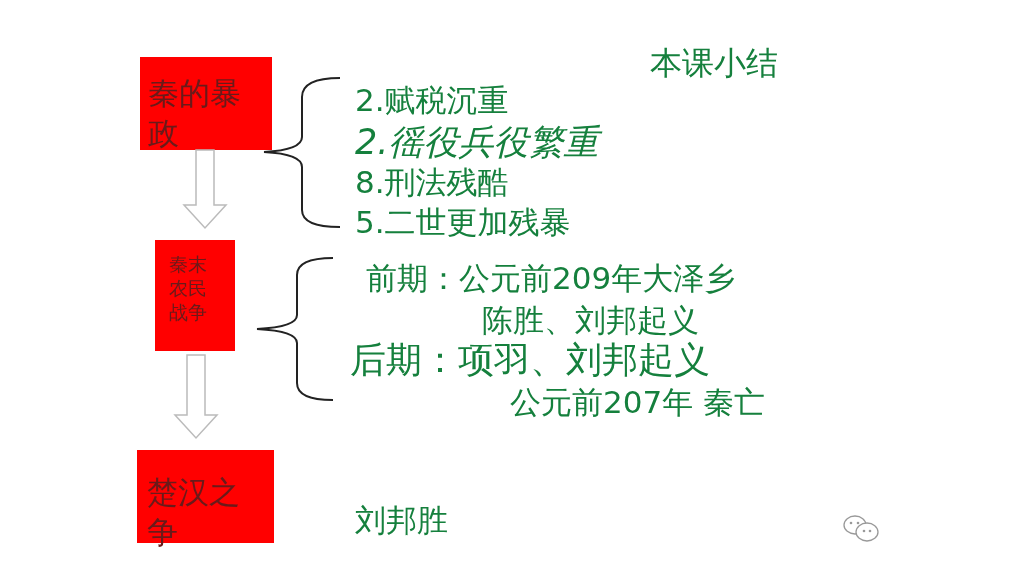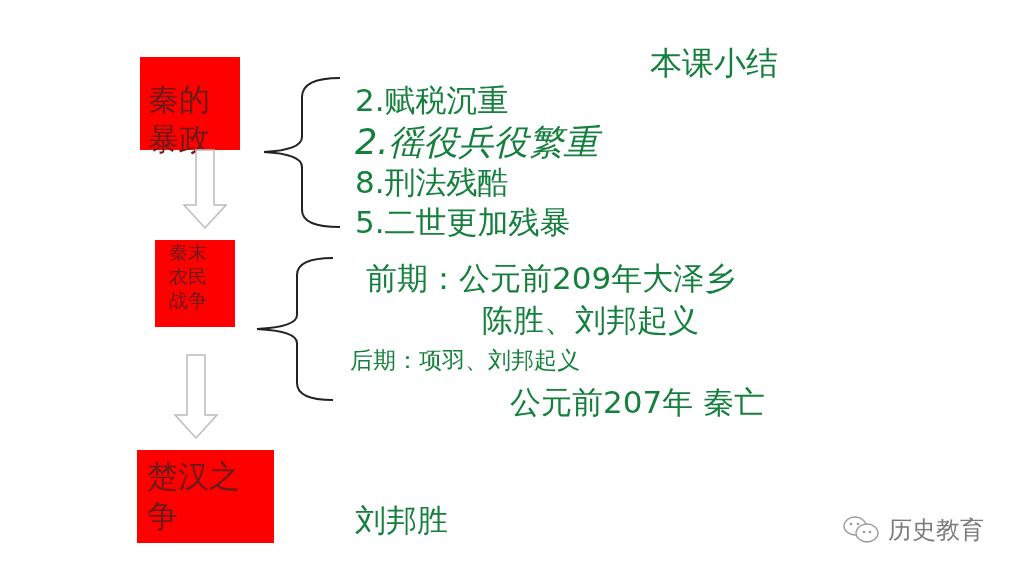--- a/index.html
+++ b/index.html
@@ -9,37 +9,37 @@
     .redbox { position:absolute; background:#ff0000; color:#6a1a1a; box-sizing:border-box; }
     .t1 { font-size:32px; line-height:40px; }
     .line { position:absolute; white-space:nowrap; color:#15803d; }
     svg { position:absolute; overflow:visible; }
   </style>
 </head>
 <body>
 
 <div class="line" style="left:650px; top:42px; font-size:32px;">本课小结</div>
 
-<div class="redbox" style="left:140px; top:57px; width:100px; height:93px; padding:22px 8px;">
+<div class="redbox" style="left:140px; top:57px; width:132px; height:93px; padding:16px 8px;">
   <div class="t1" style="font-size:31px; line-height:40px; word-break:break-all;">秦的暴政</div>
 </div>
 
 <svg style="left:184px; top:150px;" width="44" height="80">
   <polygon points="12,0 30,0 30,55 42,55 21,78 0,55 12,55" fill="#ffffff" stroke="#bbbbbb" stroke-width="1.5"></polygon>
 </svg>
 
-<div class="redbox" style="left:155px; top:240px; width:80px; height:87px; padding:0 10px;">
+<div class="redbox" style="left:155px; top:240px; width:80px; height:111px; padding:12px 10px;">
   <div style="font-size:19px; line-height:24px; width:44px; word-break:break-all; margin-left:4px;">秦末农民战争</div>
 </div>
 
 <svg style="left:175px; top:355px;" width="44" height="85">
   <polygon points="12,0 30,0 30,60 42,60 21,83 0,60 12,60" fill="#ffffff" stroke="#bbbbbb" stroke-width="1.5"></polygon>
 </svg>
 
-<div class="redbox" style="left:137px; top:450px; width:137px; height:93px; padding:6px 10px;">
+<div class="redbox" style="left:137px; top:450px; width:137px; height:93px; padding:22px 10px;">
   <div style="font-size:31px; line-height:40px; width:100px; word-break:break-all;">楚汉之争</div>
 </div>
 
 <svg style="left:262px; top:75px;" width="80" height="160">
   <path d="M78,3 Q40,3 40,22 L40,62 Q40,75 2,77 Q40,79 40,92 L40,135 Q40,152 78,152" fill="none" stroke="#222222" stroke-width="2"></path>
 </svg>
 
 <div>
   <div class="line" style="left:355px; top:80px; font-size:31px; line-height:40px;">2.赋税沉重</div>
   <div class="line" style="left:355px; top:122px; font-size:35px; line-height:40px;font-style:italic;">2.徭役兵役繁重</div>
@@ -47,29 +47,28 @@
   <div class="line" style="left:355px; top:202px; font-size:31px; line-height:40px;">5.二世更加残暴</div>
 </div>
 
 <svg style="left:255px; top:255px;" width="80" height="150">
   <path d="M78,3 Q42,3 42,20 L42,60 Q42,72 2,74 Q42,76 42,88 L42,128 Q42,145 78,145" fill="none" stroke="#222222" stroke-width="2"></path>
 </svg>
 
 <div>
   <div class="line" style="left:366px; top:258px; font-size:31px; line-height:40px;">前期：公元前209年大泽乡</div>
   <div class="line" style="left:482px; top:300px; font-size:31px; line-height:40px;">陈胜、刘邦起义</div>
-  <div class="line" style="left:350px; top:340px; font-size:23px; line-height:40px;">后期：项羽、刘邦起义</div>
+  <div class="line" style="left:350px; top:340px; font-size:36px; line-height:40px;">后期：项羽、刘邦起义</div>
   <div class="line" style="left:482px; top:382px; font-size:31px; line-height:40px;margin-left:28px;">公元前207年 秦亡</div>
 </div>
 
 <div class="line" style="left:355px; top:500px; font-size:31px; line-height:40px;">刘邦胜</div>
 
 <div class="abs" style="left:842px; top:514px; display:flex; align-items:center;">
   <svg width="40" height="30" style="position:relative;">
     <ellipse cx="13" cy="11" rx="11" ry="9" fill="none" stroke="#999" stroke-width="1.3"></ellipse>
     <ellipse cx="25" cy="18" rx="11" ry="9" fill="#ffffff" stroke="#999" stroke-width="1.3"></ellipse>
     <circle cx="9" cy="9" r="1.3" fill="#999"></circle>
       <circle cx="16" cy="9" r="1.3" fill="#999"></circle>
     <circle cx="22" cy="17" r="1.3" fill="#999"></circle>
       <circle cx="28" cy="17" r="1.3" fill="#999"></circle>
   </svg>
-  <span style="font-size:24px; color:#7a7a7a; margin-left:6px;">历史教育</span>
 </div>
 
 </body></html>

